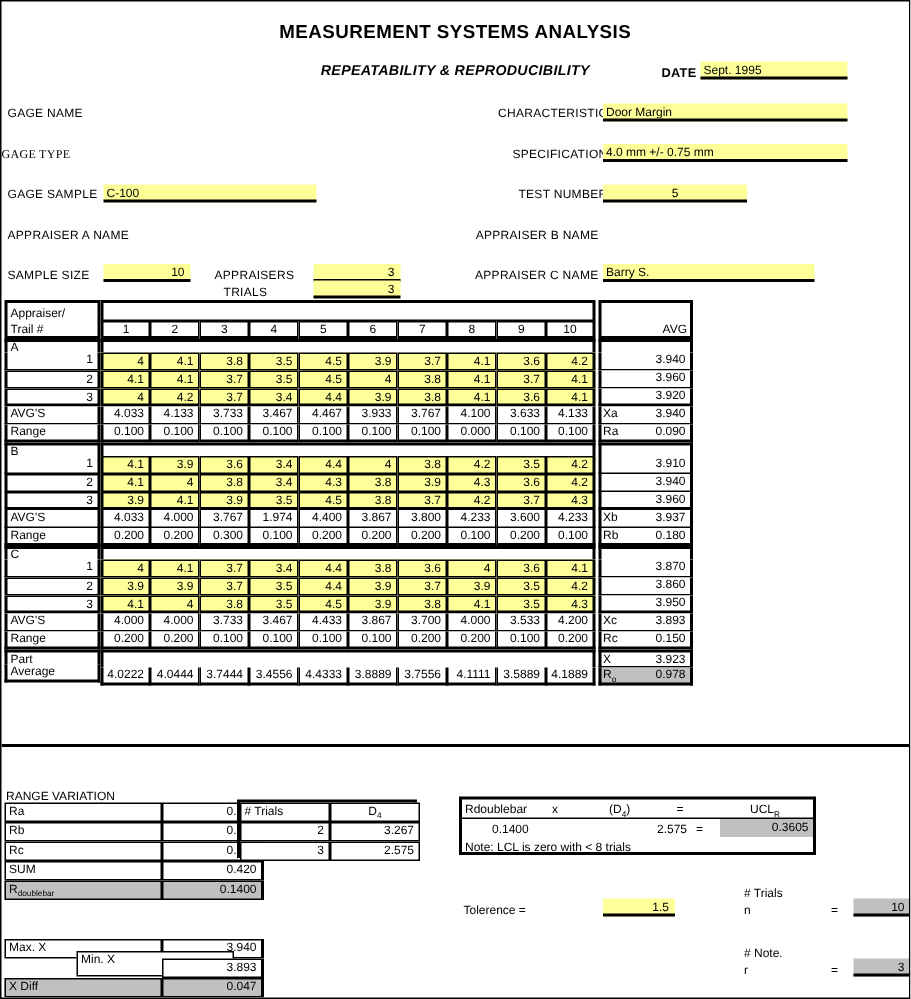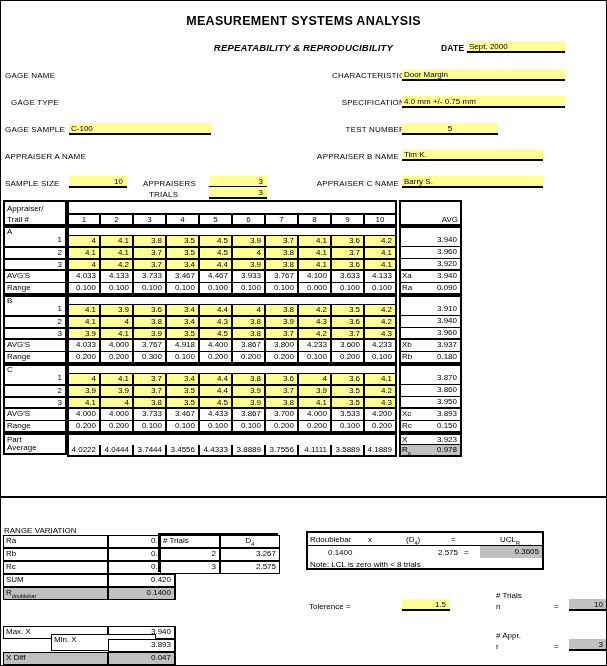--- a/index.html
+++ b/index.html
@@ -82,25 +82,25 @@
 </style>
 </head>
 <body>
 
 <div id="sheet">
 
   <div class="abs title-main" style="left:0; top:13px;">MEASUREMENT SYSTEMS ANALYSIS</div>
   <div class="abs title-sub" style="left:0; top:41px;font-style:italic;">REPEATABILITY &amp; REPRODUCIBILITY</div>
 
   <div class="abs lbl" style="left:440px; top:42px; font-weight:bold; font-size:8.5px;">DATE</div>
-  <div class="abs fld" style="left:466px; top:40px; width:98px; height:12px;">Sept. 2000</div>
+  <div class="abs fld" style="left:466px; top:40px; width:98px; height:12px;">Sept. 1995</div>
 
   <div class="abs lbl" style="left:4px; top:69px;">GAGE NAME</div>
 
-  <div class="abs lbl" style="left:10px; top:96px;">GAGE TYPE</div>
+  <div class="abs lbl" style="left:0; top:96px;font-family:Liberation Serif, serif;">GAGE TYPE</div>
 
   <div class="abs lbl" style="left:4px; top:123px;">GAGE SAMPLE</div>
   <div class="abs fld" style="left:68px; top:122px; width:142px; height:12px;">C-100</div>
 
   <div class="abs lbl" style="left:4px; top:150px;">APPRAISER A  NAME</div>
 
   <div class="abs lbl" style="left:4px; top:177px;">SAMPLE SIZE</div>
   <div class="abs fld right" style="left:68px; top:175px; width:58px; height:12px;">10</div>
 
   <div class="abs lbl" style="left:142px; top:177px;">APPRAISERS</div>
@@ -112,21 +112,20 @@
   <div class="abs lbl lbl-r" style="left:290px; top:69px; width:114px;">CHARACTERISTIC</div>
   <div class="abs fld" style="left:401px; top:68px; width:163px; height:12px;">Door Margin</div>
 
   <div class="abs lbl lbl-r" style="left:290px; top:96px; width:114px;">SPECIFICATION</div>
   <div class="abs fld" style="left:401px; top:95px; width:163px; height:12px;">4.0 mm +/- 0.75 mm</div>
 
   <div class="abs lbl lbl-r" style="left:290px; top:123px; width:114px;">TEST NUMBER</div>
   <div class="abs fld center" style="left:401px; top:122px; width:96px; height:12px;">5</div>
 
   <div class="abs lbl lbl-r" style="left:290px; top:150px; width:108px;">APPRAISER B  NAME</div>
-  <div class="abs fld" style="left:401px; top:148px; width:141px; height:12px;">Tim K.</div>
 
   <div class="abs lbl lbl-r" style="left:290px; top:177px; width:108px;">APPRAISER C  NAME</div>
   <div class="abs fld" style="left:401px; top:175px; width:141px; height:12px;">Barry S.</div>
 
   <div id="grid" class="abs" style="left: 0px; top: 199px; width: 607px; height: 257px;">
       <div class="abs cell" style="left: 2px; top: 0px; width: 64px; height: 26px; line-height: 24px;;border:2px solid #000;line-height:11px;padding-top:1px">
         <div>Appraiser/</div>
         <div>Trail #</div>
       </div>
       <div class="abs cell" style="left: 66px; top: 0px; width: 330px; height: 14px; line-height: 12px;;border:2px solid #000;border-bottom:1px solid #000"></div>
@@ -249,21 +248,21 @@
       <div class="abs cell r yel" style="left: 264px; top: 128px; width: 33px; height: 12px; line-height: 10px;;border-left:1px solid #000;border-right:1px solid #000;border-top:1px solid #000;border-bottom:2px solid #000">3.7</div>
       <div class="abs cell r yel" style="left: 297px; top: 128px; width: 33px; height: 12px; line-height: 10px;;border-left:1px solid #000;border-right:1px solid #000;border-top:1px solid #000;border-bottom:2px solid #000">4.2</div>
       <div class="abs cell r yel" style="left: 330px; top: 128px; width: 33px; height: 12px; line-height: 10px;;border-left:1px solid #000;border-right:1px solid #000;border-top:1px solid #000;border-bottom:2px solid #000">3.7</div>
       <div class="abs cell r yel" style="left: 363px; top: 128px; width: 33px; height: 12px; line-height: 10px;;border-left:1px solid #000;border-right:2px solid #000;border-top:1px solid #000;border-bottom:2px solid #000">4.3</div>
       <div class="abs cell" style="left: 398px; top: 128px; width: 15px; height: 12px; line-height: 10px;;border-left:2px solid #000;border-right:none;border-top:none;border-bottom:2px solid #000"></div>
       <div class="abs cell r" style="left: 413px; top: 128px; width: 48px; height: 12px; line-height: 10px;;border-left:none;border-right:2px solid #000;border-top:none;border-bottom:2px solid #000">3.960</div>
       <div class="abs cell" style="left: 2px; top: 140px; width: 64px; height: 12px; line-height: 10px;;border-left:2px solid #000;border-right:2px solid #000;border-top:none;border-bottom:1px solid #000">AVG'S</div>
       <div class="abs cell r" style="left: 66px; top: 140px; width: 33px; height: 12px; line-height: 10px;;border-left:2px solid #000;border-right:1px solid #000;border-top:none;border-bottom:1px solid #000">4.033</div>
       <div class="abs cell r" style="left: 99px; top: 140px; width: 33px; height: 12px; line-height: 10px;;border-left:1px solid #000;border-right:1px solid #000;border-top:none;border-bottom:1px solid #000">4.000</div>
       <div class="abs cell r" style="left: 132px; top: 140px; width: 33px; height: 12px; line-height: 10px;;border-left:1px solid #000;border-right:1px solid #000;border-top:none;border-bottom:1px solid #000">3.767</div>
-      <div class="abs cell r" style="left: 165px; top: 140px; width: 33px; height: 12px; line-height: 10px;;border-left:1px solid #000;border-right:1px solid #000;border-top:none;border-bottom:1px solid #000">4.918</div>
+      <div class="abs cell r" style="left: 165px; top: 140px; width: 33px; height: 12px; line-height: 10px;;border-left:1px solid #000;border-right:1px solid #000;border-top:none;border-bottom:1px solid #000">1.974</div>
       <div class="abs cell r" style="left: 198px; top: 140px; width: 33px; height: 12px; line-height: 10px;;border-left:1px solid #000;border-right:1px solid #000;border-top:none;border-bottom:1px solid #000">4.400</div>
       <div class="abs cell r" style="left: 231px; top: 140px; width: 33px; height: 12px; line-height: 10px;;border-left:1px solid #000;border-right:1px solid #000;border-top:none;border-bottom:1px solid #000">3.867</div>
       <div class="abs cell r" style="left: 264px; top: 140px; width: 33px; height: 12px; line-height: 10px;;border-left:1px solid #000;border-right:1px solid #000;border-top:none;border-bottom:1px solid #000">3.800</div>
       <div class="abs cell r" style="left: 297px; top: 140px; width: 33px; height: 12px; line-height: 10px;;border-left:1px solid #000;border-right:1px solid #000;border-top:none;border-bottom:1px solid #000">4.233</div>
       <div class="abs cell r" style="left: 330px; top: 140px; width: 33px; height: 12px; line-height: 10px;;border-left:1px solid #000;border-right:1px solid #000;border-top:none;border-bottom:1px solid #000">3.600</div>
       <div class="abs cell r" style="left: 363px; top: 140px; width: 33px; height: 12px; line-height: 10px;;border-left:1px solid #000;border-right:2px solid #000;border-top:none;border-bottom:1px solid #000">4.233</div>
       <div class="abs cell" style="left: 398px; top: 140px; width: 15px; height: 12px; line-height: 10px;;border-left:2px solid #000;border-right:none;border-top:none;border-bottom:1px solid #000;padding-left:1px">Xb</div>
       <div class="abs cell r" style="left: 413px; top: 140px; width: 48px; height: 12px; line-height: 10px;;border-left:none;border-right:2px solid #000;border-top:none;border-bottom:1px solid #000">3.937</div>
       <div class="abs cell" style="left: 2px; top: 152px; width: 64px; height: 12px; line-height: 10px;;border-left:2px solid #000;border-right:2px solid #000;border-top:none;border-bottom:2px solid #000">Range</div>
       <div class="abs cell r" style="left: 66px; top: 152px; width: 33px; height: 12px; line-height: 10px;;border-left:2px solid #000;border-right:1px solid #000;border-top:none;border-bottom:2px solid #000">0.200</div>
@@ -412,20 +411,20 @@
   </div>
 
   <div class="abs plain" style="left:308px; top:600px;">Tolerence =</div>
   <div class="abs fld right" style="left:401px; top:598px; width:48px; height:12px;">1.5</div>
 
   <div class="abs plain" style="left:495px; top:589px;"># Trials</div>
   <div class="abs plain" style="left:495px; top:600px;">n</div>
   <div class="abs plain" style="left:553px; top:600px;">=</div>
   <div class="abs gry" style="left:568px; top:598px; width:37px; height:12px; border-bottom:2px solid #000; text-align:right; padding-right:3px; font-size:8px; line-height:12px;">10</div>
 
-  <div class="abs plain" style="left:495px; top:629px;"># Appr.</div>
+  <div class="abs plain" style="left:495px; top:629px;"># Note.</div>
   <div class="abs plain" style="left:495px; top:640px;">r</div>
   <div class="abs plain" style="left:553px; top:640px;">=</div>
   <div class="abs gry" style="left:568px; top:638px; width:37px; height:12px; border-bottom:2px solid #000; text-align:right; padding-right:3px; font-size:8px; line-height:12px;">3</div>
 
   <div class="abs" style="left:0px; top:495px; width:607px; height:2px; background:#000;"></div>
 
 </div>
 
 </body></html>

